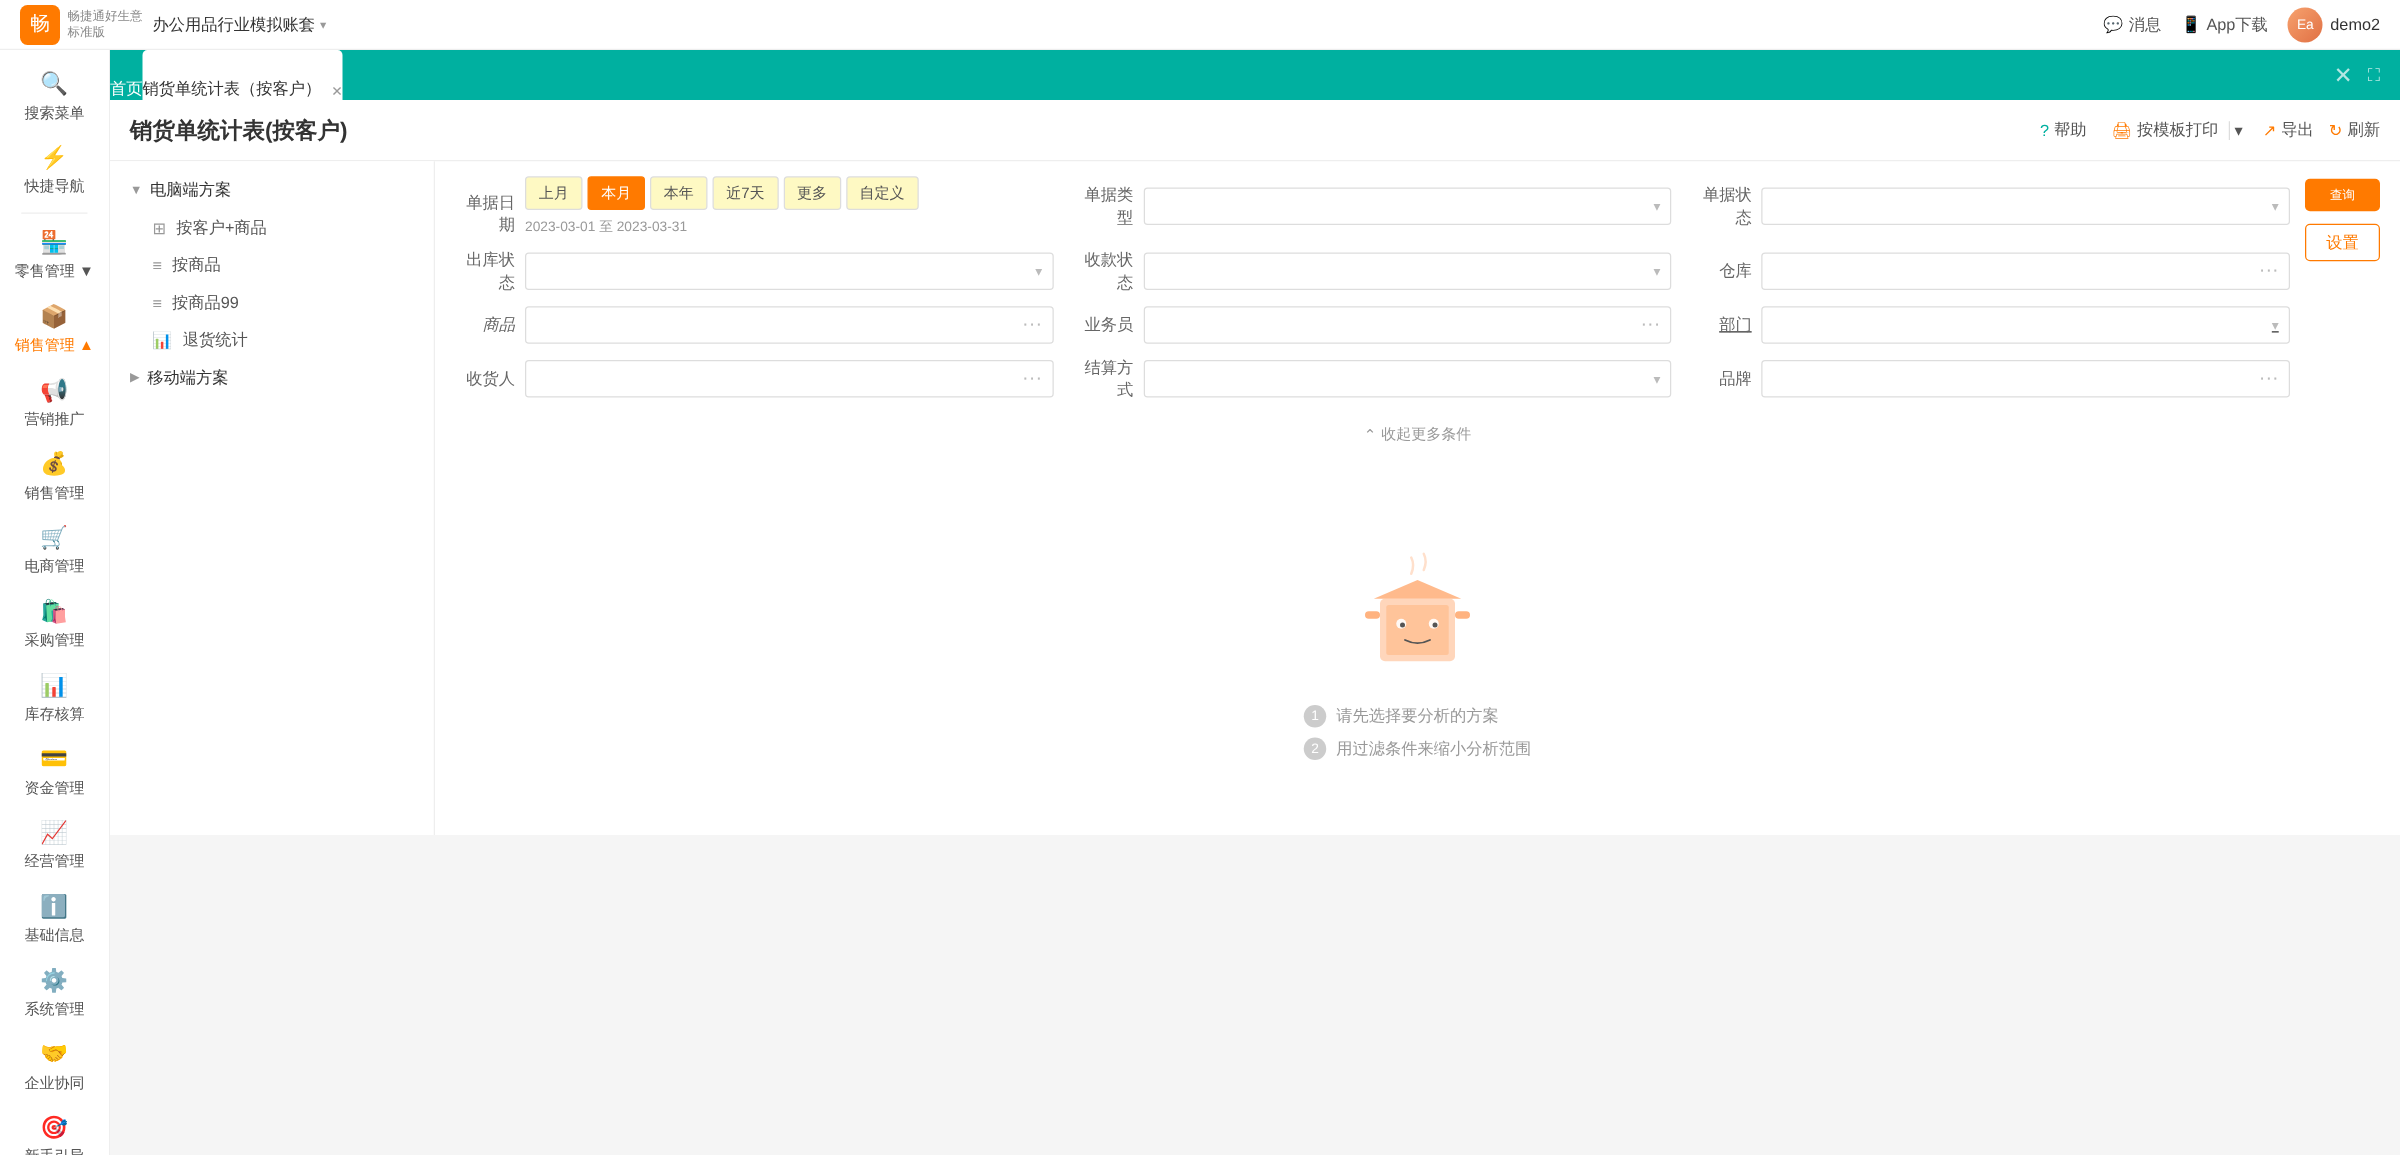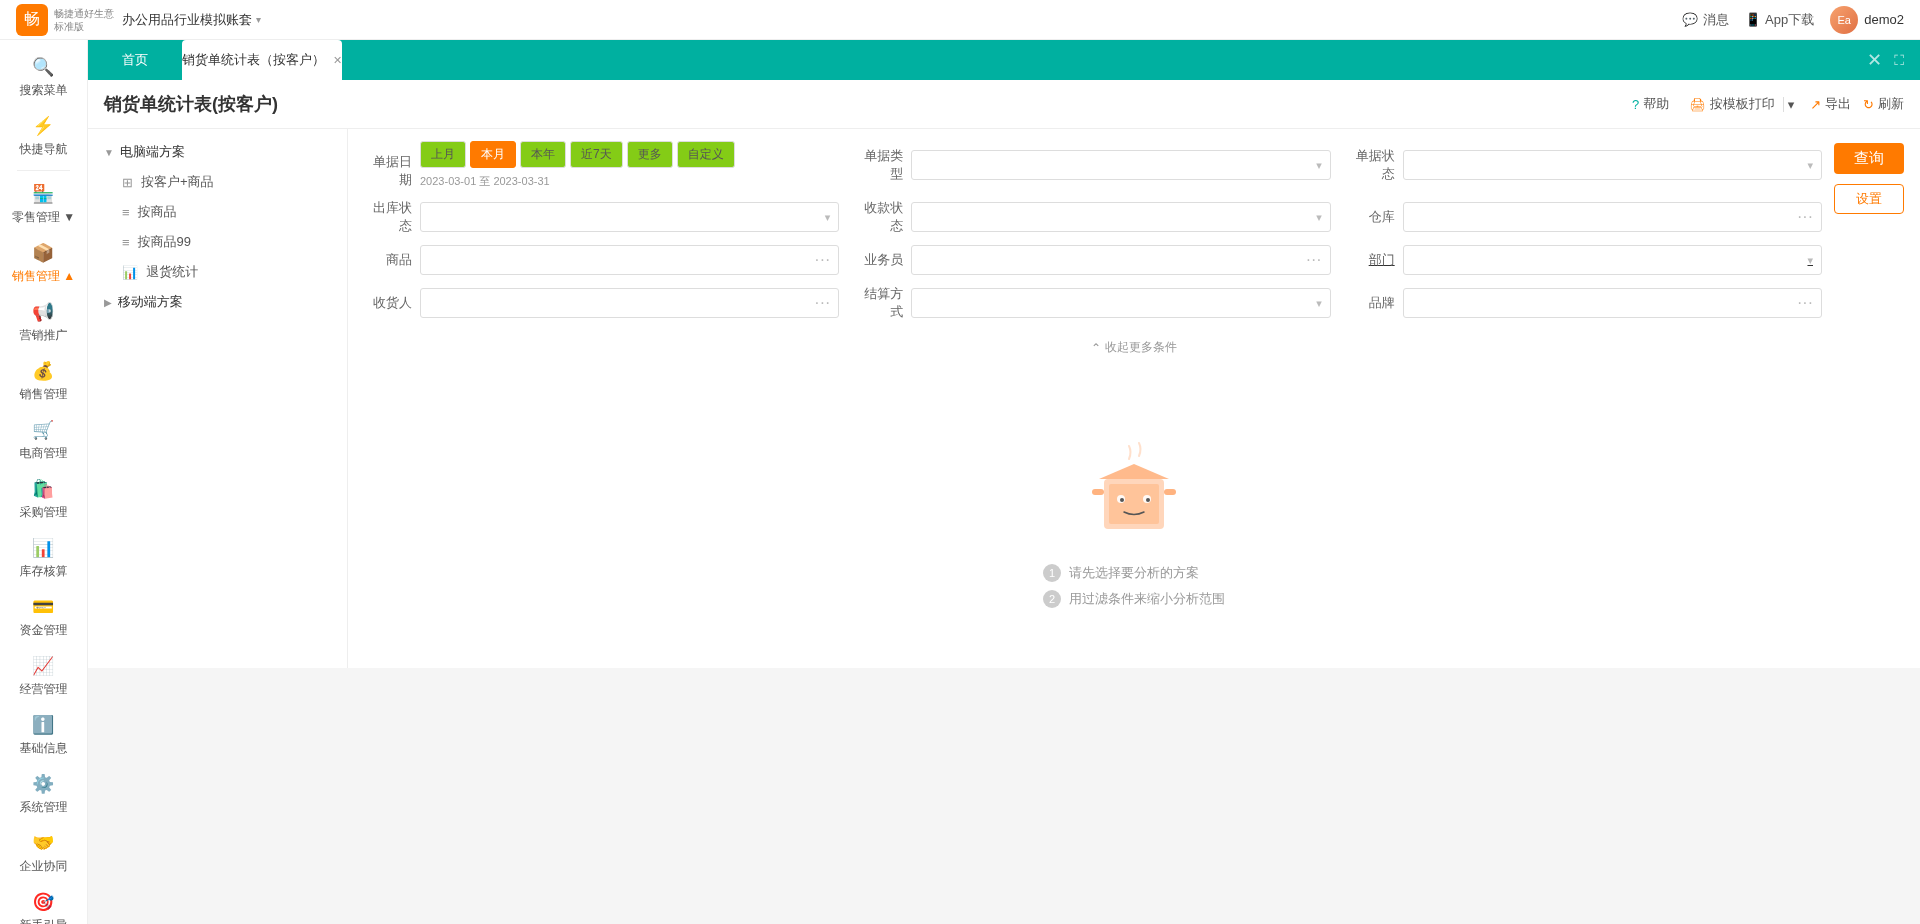--- a/index.html
+++ b/index.html
@@ -23,39 +23,39 @@
     .sidebar { width: 88px; background: #fff; border-right: 1px solid #eee; display: flex; flex-direction: column; align-items: center; padding-top: 8px; flex-shrink: 0; overflow-y: auto; }
     .sidebar-item { width: 100%; display: flex; flex-direction: column; align-items: center; padding: 8px 4px; cursor: pointer; font-size: 12px; color: #555; gap: 4px; }
     .sidebar-item-icon { font-size: 18px; }
     .sidebar-divider { width: 60%; border: none; border-top: 1px solid #eee; margin: 4px 0; }
 
     
     .content-area { flex: 1; display: flex; flex-direction: column; overflow: hidden; }
 
     
     .tab-bar { height: 40px; background: #00b0a0; display: flex; align-items: center; padding: 0 0; flex-shrink: 0; }
-    .tab-item { height: 40px; display: flex; align-items: center; padding: 0 0; cursor: pointer; font-size: 13px; color: rgba(255,255,255,0.85); gap: 8px; margin-left: 34px; }
+    .tab-item { height: 40px; display: flex; align-items: flex-end; padding: 0 0; cursor: pointer; font-size: 13px; color: rgba(255,255,255,0.85); gap: 8px; }
     .tab-item.active { background: #fff; color: #333; border-radius: 4px 4px 0 0; }
     .tab-home { background: transparent; color: #fff; font-weight: 500; }
     .tab-close { font-size: 11px; color: #999; cursor: pointer; }
     .maximize-btn { margin-left: auto; margin-right: 8px; color: rgba(255,255,255,0.8); cursor: pointer; font-size: 14px; }
     .win-close-btn { color: rgba(255,255,255,0.8); cursor: pointer; font-size: 16px; margin-right: 8px; }
 
     
     .page-content { flex: 1; overflow-y: auto; background: #f5f5f5; padding: 0; }
 
     
     .page-header { display: flex; align-items: center; justify-content: space-between; margin-bottom: 12px; }
     .page-title { font-size: 18px; font-weight: 600; color: #333; }
     .page-actions { display: flex; align-items: center; gap: 12px; }
     .action-btn { display: flex; align-items: center; gap: 4px; color: #555; font-size: 13px; cursor: pointer; }
     .action-btn-split { display: flex; align-items: center; gap: 0; }
     .action-btn-split .main-part { display: flex; align-items: center; gap: 4px; padding: 0 8px; color: #555; font-size: 13px; cursor: pointer; }
     .action-btn-split .arrow-part { padding: 0 4px; color: #555; cursor: pointer; border-left: 1px solid #ddd; }
-    .query-btn { background: #ff7a00; color: #fff; border: none; padding: 6px 20px; border-radius: 4px; cursor: pointer; font-size: 15px; font-weight: 500; }
+    .query-btn { background: #ff7a00; color: #fff; border: none; padding: 6px 20px; border-radius: 4px; cursor: pointer; font-size: 10px; font-weight: 500; }
     .settings-btn { display: block; background: #fff; color: #ff7a00; border: 1px solid #ff7a00; padding: 5px 16px; border-radius: 4px; cursor: pointer; font-size: 13px; margin-top: 4px; }
 
     
     .plan-panel { width: 260px; background: #fff; border-right: 1px solid #eee; padding: 8px 0; flex-shrink: 0; }
     .plan-panel-header { display: flex; align-items: center; justify-content: space-between; padding: 6px 12px 10px; }
     .plan-panel-title { font-size: 13px; color: #555; }
     .plan-panel-icons { display: flex; align-items: center; gap: 8px; }
     .plan-icon { width: 22px; height: 22px; border-radius: 50%; display: flex; align-items: center; justify-content: center; cursor: pointer; color: #999; font-size: 13px; }
     .plan-icon.orange { color: #ff7a00; border: 1px solid #ff7a00; }
     .collapse-arrow { color: #999; cursor: pointer; font-size: 14px; }
@@ -64,21 +64,21 @@
     .tree-group { }
     .tree-group-header { display: flex; align-items: center; gap: 6px; padding: 6px 8px; cursor: pointer; color: #333; font-size: 13px; }
     .tree-arrow { color: #999; font-size: 10px; }
     .tree-group-label { font-size: 13px; }
     .tree-children { padding-left: 16px; }
     .tree-item { display: flex; align-items: center; gap: 8px; padding: 6px 10px; cursor: pointer; color: #555; font-size: 13px; border-radius: 4px; }
     .tree-item.active { background: #fff5ee; color: #ff7a00; }
     .tree-item.active .tree-item-icon { color: #ff7a00; }
     .tree-item-icon { font-size: 14px; color: #999; }
     .tree-item-icon.active-circle { width: 22px; height: 22px; border-radius: 50%; background: #ff7a00; color: #fff; display: flex; align-items: center; justify-content: center; font-size: 11px; }
-    .date-btn { padding: 4px 10px; border: 1px solid #ddd; border-radius: 3px; background: #84cc16; cursor: pointer; font-size: 12px; color: #555; }
+    .date-btn { padding: 4px 10px; border: 1px solid #ddd; border-radius: 3px; background: #fef9c3; cursor: pointer; font-size: 12px; color: #555; }
     .date-btn.active { background: #ff7a00; color: #fff; border-color: #ff7a00; }
     .filter-select { flex: 1; border: 1px solid #ddd; border-radius: 3px; padding: 5px 8px; background: #fff; display: flex; align-items: center; justify-content: space-between; cursor: pointer; font-size: 13px; color: #ccc; min-height: 30px; }
     .filter-select-arrow { color: #bbb; font-size: 11px; }
     .filter-dots { color: #bbb; font-size: 16px; cursor: pointer; }
 
     .collapse-bar { display: flex; align-items: center; justify-content: center; padding: 8px; color: #999; cursor: pointer; font-size: 12px; gap: 4px; margin-top: 4px; }
 
     
     .empty-state { display: flex; flex-direction: column; align-items: center; justify-content: center; padding: 60px 20px; gap: 12px; }
     .empty-tips { display: flex; flex-direction: column; gap: 8px; }
@@ -330,21 +330,21 @@
                       <div class="filter-select">
                         <span></span>
                         <span class="filter-dots">···</span>
                       </div>
                     </div>
                   </div>
 
                   <div style="display:grid; grid-template-columns: 1fr 1fr 1fr; gap: 8px 16px; margin-bottom:10px;">
 
                     <div style="display:flex; align-items:center;">
-                      <span style="color:#666; font-size:13px; width:56px; flex-shrink:0; text-align:right; padding-right:8px;">商品</span>
+                      <span style="color:#666; font-size:13px; width:56px; flex-shrink:0; text-align:right; padding-right:8px;font-style:italic;">商品</span>
                       <div class="filter-select">
                         <span></span>
                         <span class="filter-dots">···</span>
                       </div>
                     </div>
 
                     <div style="display:flex; align-items:center;">
                       <span style="color:#666; font-size:13px; width:56px; flex-shrink:0; text-align:right; padding-right:8px;">业务员</span>
                       <div class="filter-select">
                         <span></span>

